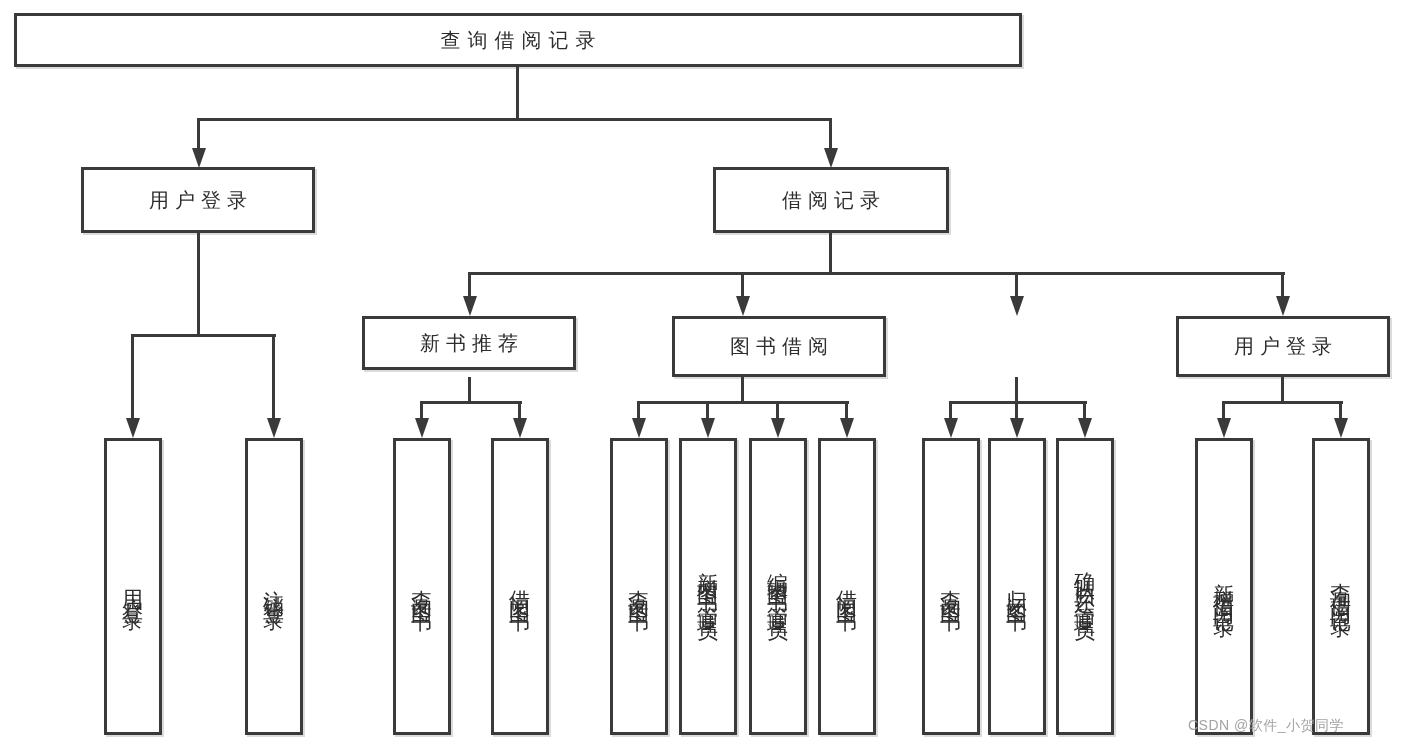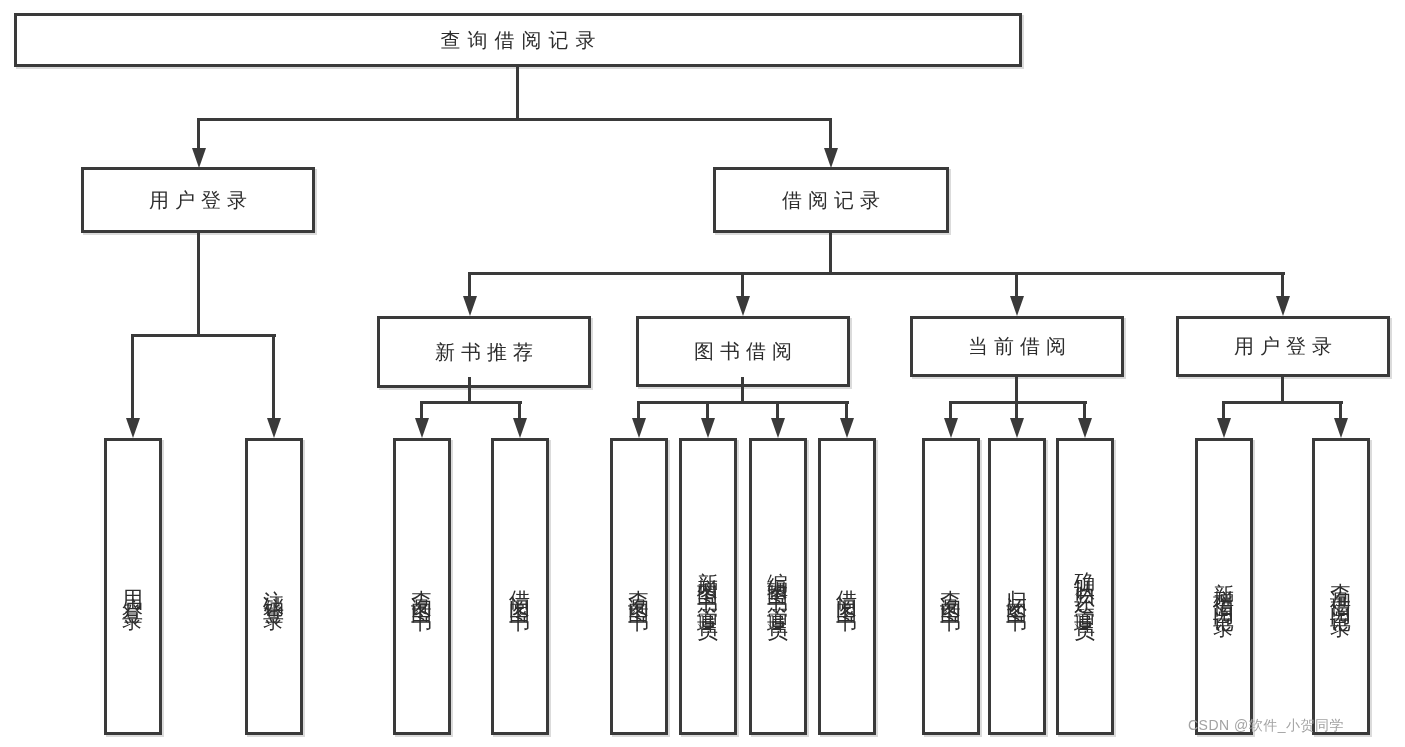--- a/index.html
+++ b/index.html
@@ -41,28 +41,25 @@
     <span class="title-label">查询借阅记录</span>
   </div>
 
   <div class="box" style="left:81px;top:167px;width:234px;height:66px">
     <span class="h-label">用户登录</span>
   </div>
   <div class="box" style="left:713px;top:167px;width:236px;height:66px">
     <span class="h-label">借阅记录</span>
   </div>
 
-  <div class="box" style="left:377px;top:316px;width:214px;height:72px">
+  <div class="box" style="left:362px;top:316px;width:214px;height:54px">
     <span class="h-label">新书推荐</span>
   </div>
-  <div class="box" style="left:636px;top:316px;width:214px;height:71px">
+  <div class="box" style="left:672px;top:316px;width:214px;height:61px">
     <span class="h-label">图书借阅</span>
-  </div>
-  <div class="box" style="left:910px;top:316px;width:214px;height:61px">
-    <span class="h-label">当前借阅</span>
   </div>
   <div class="box" style="left:1176px;top:316px;width:214px;height:61px">
     <span class="h-label">用户登录</span>
   </div>
 
   <div class="box" style="left:104px;top:438px;width:58px;height:297px">
     <span class="v-label">用户登录</span>
   </div>
   <div class="box" style="left:245px;top:438px;width:58px;height:297px">
     <span class="v-label">注销登录</span>

